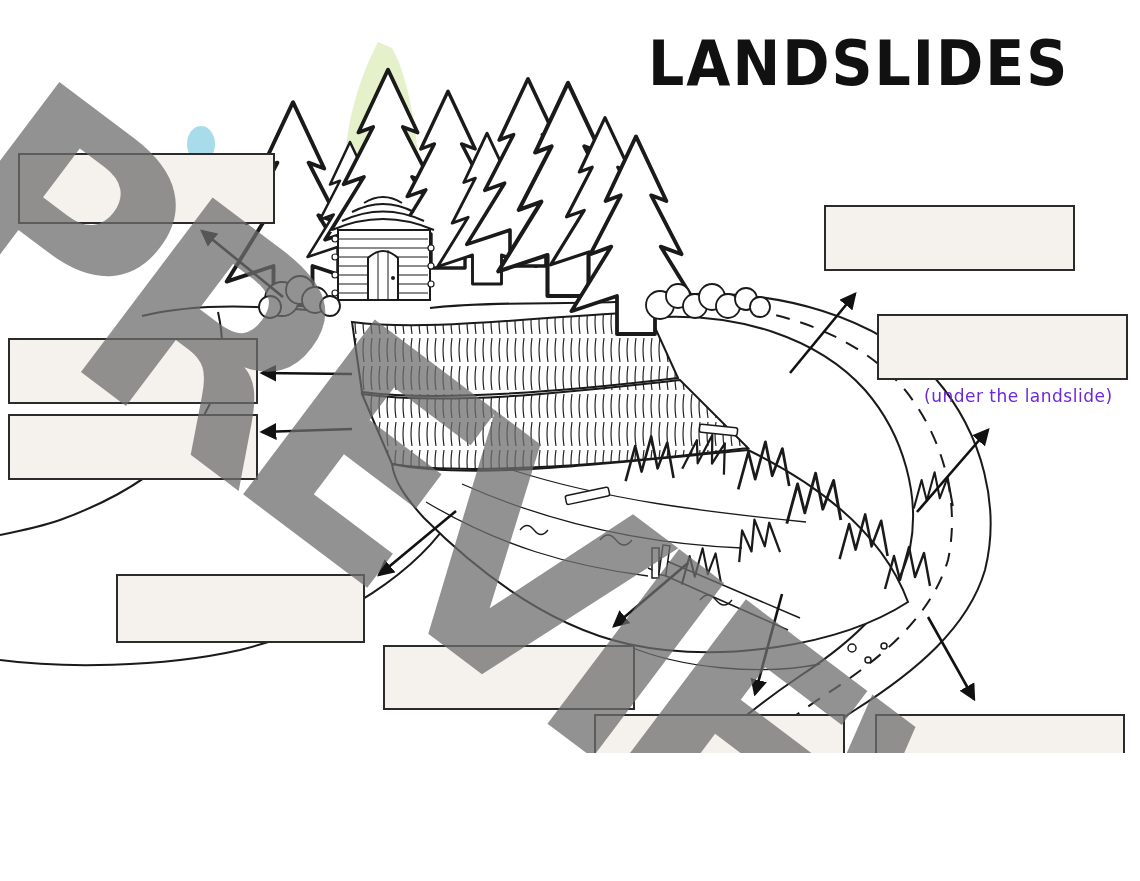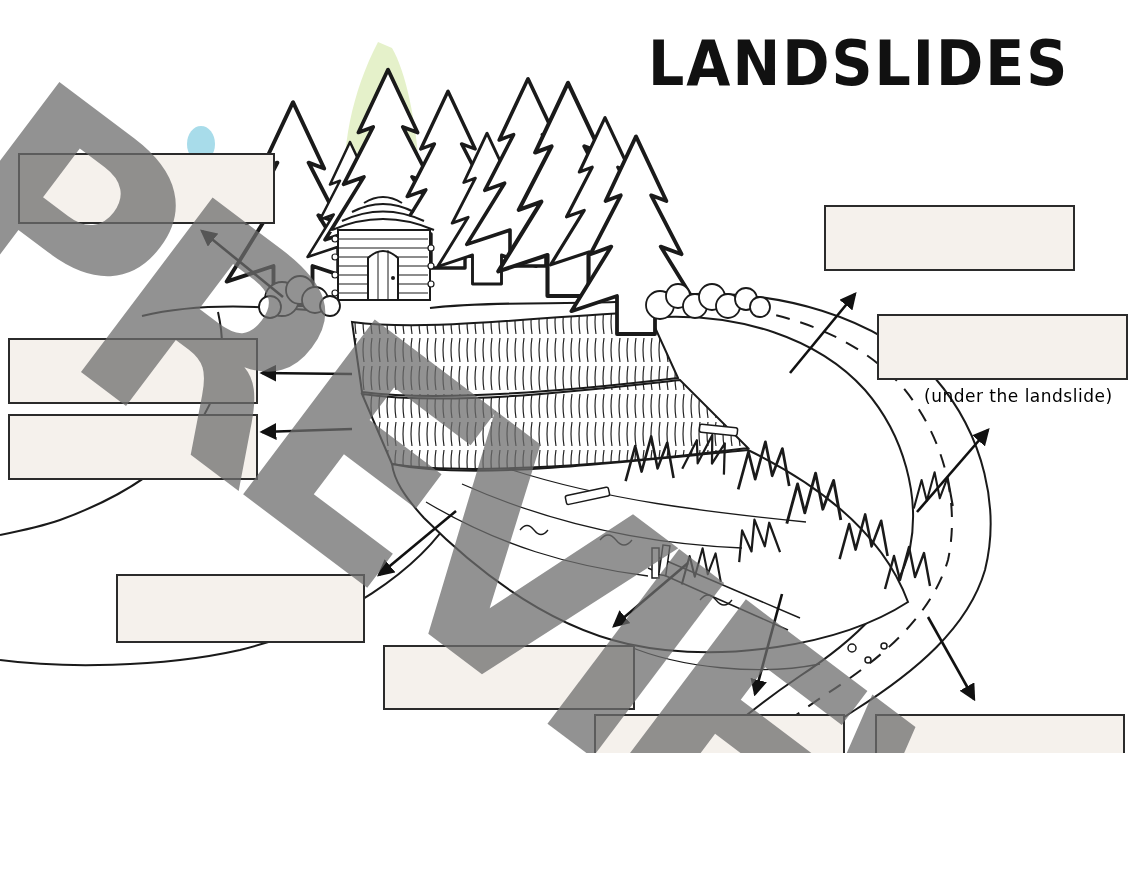--- a/index.html
+++ b/index.html
@@ -4,21 +4,21 @@
 <style>
   html,body{margin:0;padding:0;background:#ffffff;}
   #page{position:relative;width:1140px;height:753px;background:#ffffff;overflow:hidden;
         font-family:"DejaVu Sans", sans-serif;}
   #art{position:absolute;left:0;top:0;z-index:1;}
   .abox{position:absolute;z-index:10;background:#f5f1ec;border:2px solid #2b2b2b;}
   #title{position:absolute;left:648px;top:30px;width:360px;z-index:10;
          font-size:57px;font-weight:700;letter-spacing:2px;color:#111;
          font-family:"DejaVu Sans", sans-serif;transform:scaleY(1.08);}
   #note{position:absolute;left:924px;top:386px;z-index:10;font-size:17px;
-        font-weight:500;letter-spacing:0.5px;color:#000000;}
+        font-weight:500;letter-spacing:0.5px;color:#6d28d9;}
   #watermark{position:absolute;left:58px;top:38px;z-index:50;pointer-events:none;
         transform:rotate(37deg);transform-origin:0 0;white-space:nowrap;
         font-size:300px;font-weight:800;letter-spacing:-28px;
         color:rgba(110,110,110,0.75);line-height:1;}
 </style>
 </head>
 <body>
 
 <div id="page">
 

